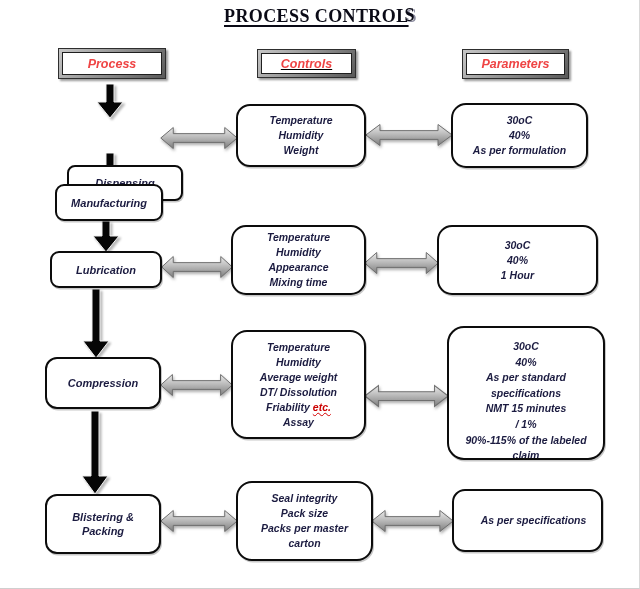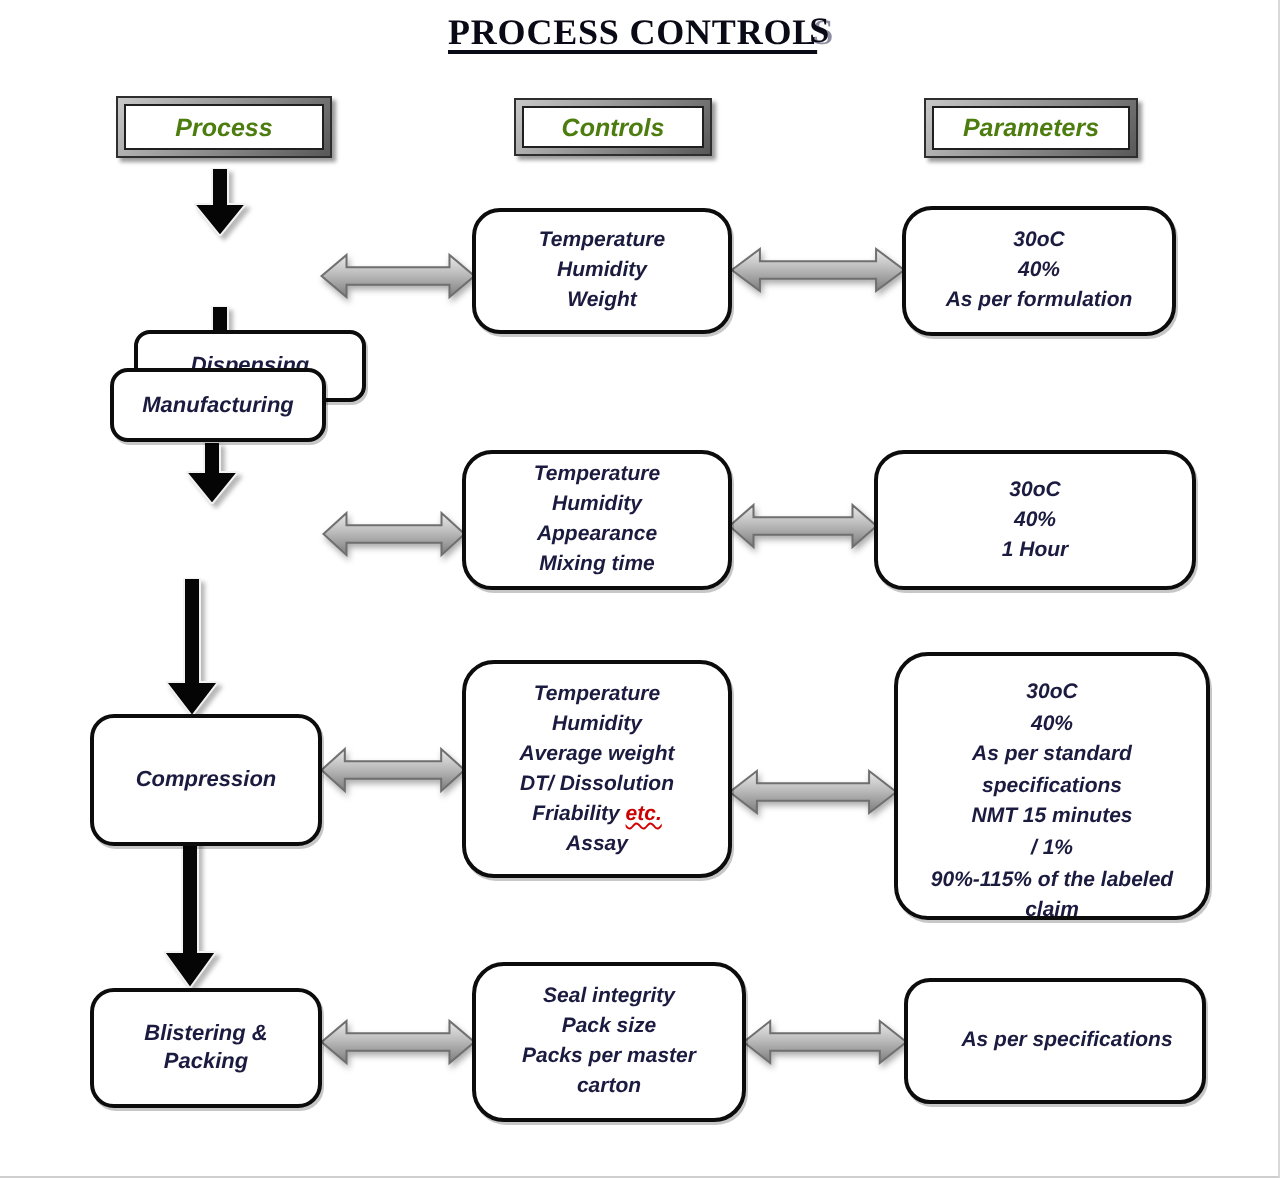--- a/index.html
+++ b/index.html
@@ -22,21 +22,21 @@
 
   
   .hdr {
     position:absolute; background:linear-gradient(135deg,#c8c8c8,#585858);
     border:1px solid #2e2e2e; padding:3px;
     box-shadow:2px 2px 2px rgba(0,0,0,.4);
   }
   .hdr-inner {
     width:100%; height:100%; background:#fff; border:1px solid #1f1f1f;
     display:flex; align-items:center; justify-content:center;
-    font-style:italic; font-weight:bold; font-size:12.5px; color:#4d7c0f;
+    font-style:italic; font-weight:bold; font-size:12.5px; color:#ef4444;
   }
 
   
   .fbox {
     position:absolute; background:#fff; border:2.5px solid #0c0c0c;
     display:flex; flex-direction:column; align-items:center; justify-content:center;
     font-style:italic; font-weight:bold; text-align:center; color:#1b1b40;
     box-shadow:1px 1.5px 0 rgba(0,0,0,.22); overflow:hidden;
   }
   .pbox { font-size:11px; line-height:14px; }
@@ -64,21 +64,21 @@
     </defs>
   </svg>
 
   <div class="title">
     <span class="u"><span>PROCESS CONTROL</span><span class="suffix-s">S</span></span>
   </div>
 
   <div class="hdr" style="left:58px;top:48px;width:108px;height:31px;">
     <div class="hdr-inner">Process</div>
   </div>
-  <div class="hdr" style="left:257px;top:49px;width:99px;height:29px;">
+  <div class="hdr" style="left:257px;top:49px;width:99px;height:29px;text-decoration:underline;">
     <div class="hdr-inner">Controls</div>
   </div>
   <div class="hdr" style="left:462px;top:49px;width:107px;height:30px;">
     <div class="hdr-inner">Parameters</div>
   </div>
 
   <svg class="varrow" style="left:97px;top:84px;" width="26" height="34" viewBox="0 0 26 34">
     <polygon points="9,0 17,0 17,18 26,18 13,34 0,18 9,18" fill="#050505" stroke="#f2f2f2" stroke-width="1"></polygon>
   </svg>
   <svg class="varrow" style="left:97px;top:153px;" width="26" height="32" viewBox="0 0 26 32">
@@ -118,21 +118,24 @@
   <svg class="harrow" style="left:371px;top:507px;" width="83" height="28" viewBox="0 0 100 32" preserveAspectRatio="none">
     <polygon points="1,16 17,4 17,11 83,11 83,4 99,16 83,28 83,21 17,21 17,28" fill="url(#agrad)" stroke="#6f6f6f" stroke-width="1" vector-effect="non-scaling-stroke"></polygon>
   </svg>
 
   <div class="fbox pbox" style="left:67px;top:117px;width:116px;height:36px;border-radius:8px;margin-top:48px;">
     <div>Dispensing</div>
   </div>
   <div class="fbox pbox" style="left:55px;top:184px;width:108px;height:37px;border-radius:9px;">
     <div>Manufacturing</div>
   </div>
-  <div class="fbox pbox" style="left:45px;top:357px;width:116px;height:66px;border-radius:12px;">
+  <div class="fbox pbox" style="left:50px;top:251px;width:112px;height:37px;border-radius:9px;">
+    <div>Lubrication</div>
+  </div>
+  <div class="fbox pbox" style="left:45px;top:357px;width:116px;height:52px;border-radius:12px;">
     <div>Compression</div>
   </div>
   <div class="fbox pbox" style="left:45px;top:494px;width:116px;height:60px;border-radius:12px;">
     <div>Blistering &amp;</div>
     <div>Packing</div>
   </div>
 
   <div class="fbox cbox" style="left:236px;top:104px;width:130px;height:63px;border-radius:14px;">
     <div>Temperature</div>
     <div>Humidity</div>

